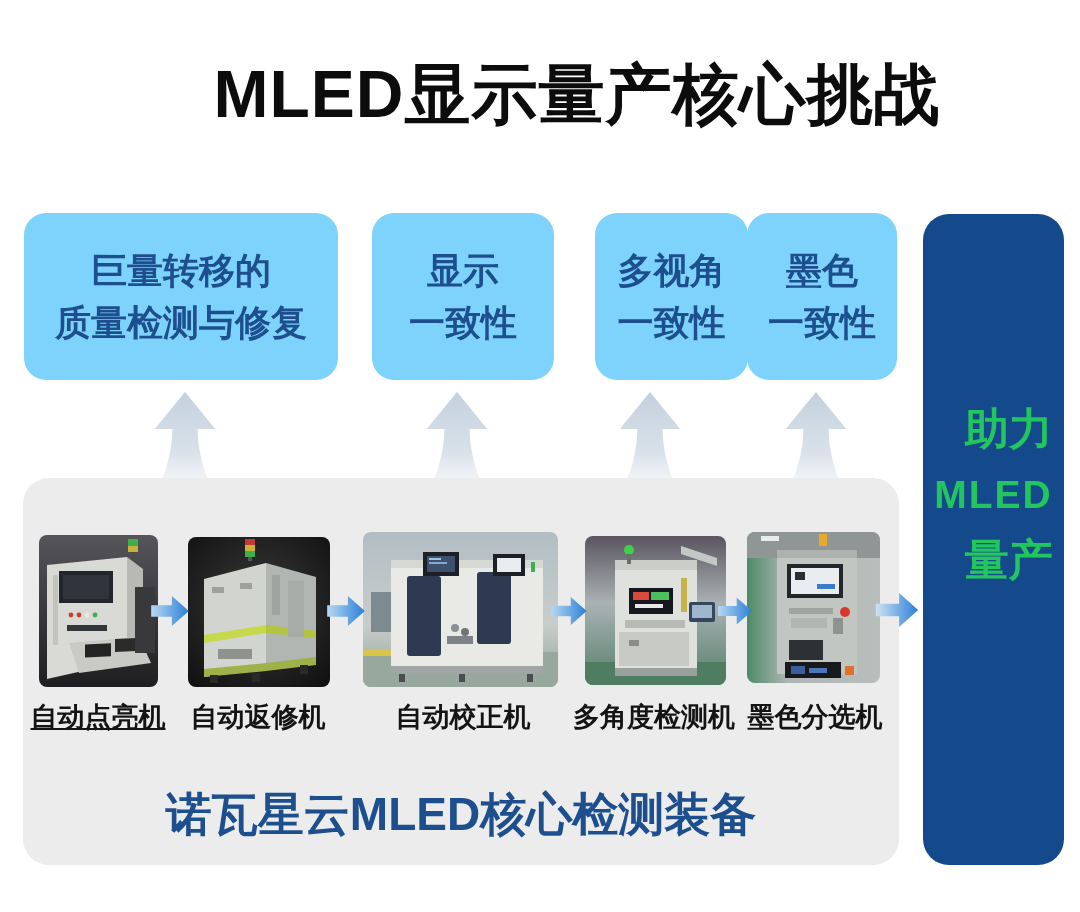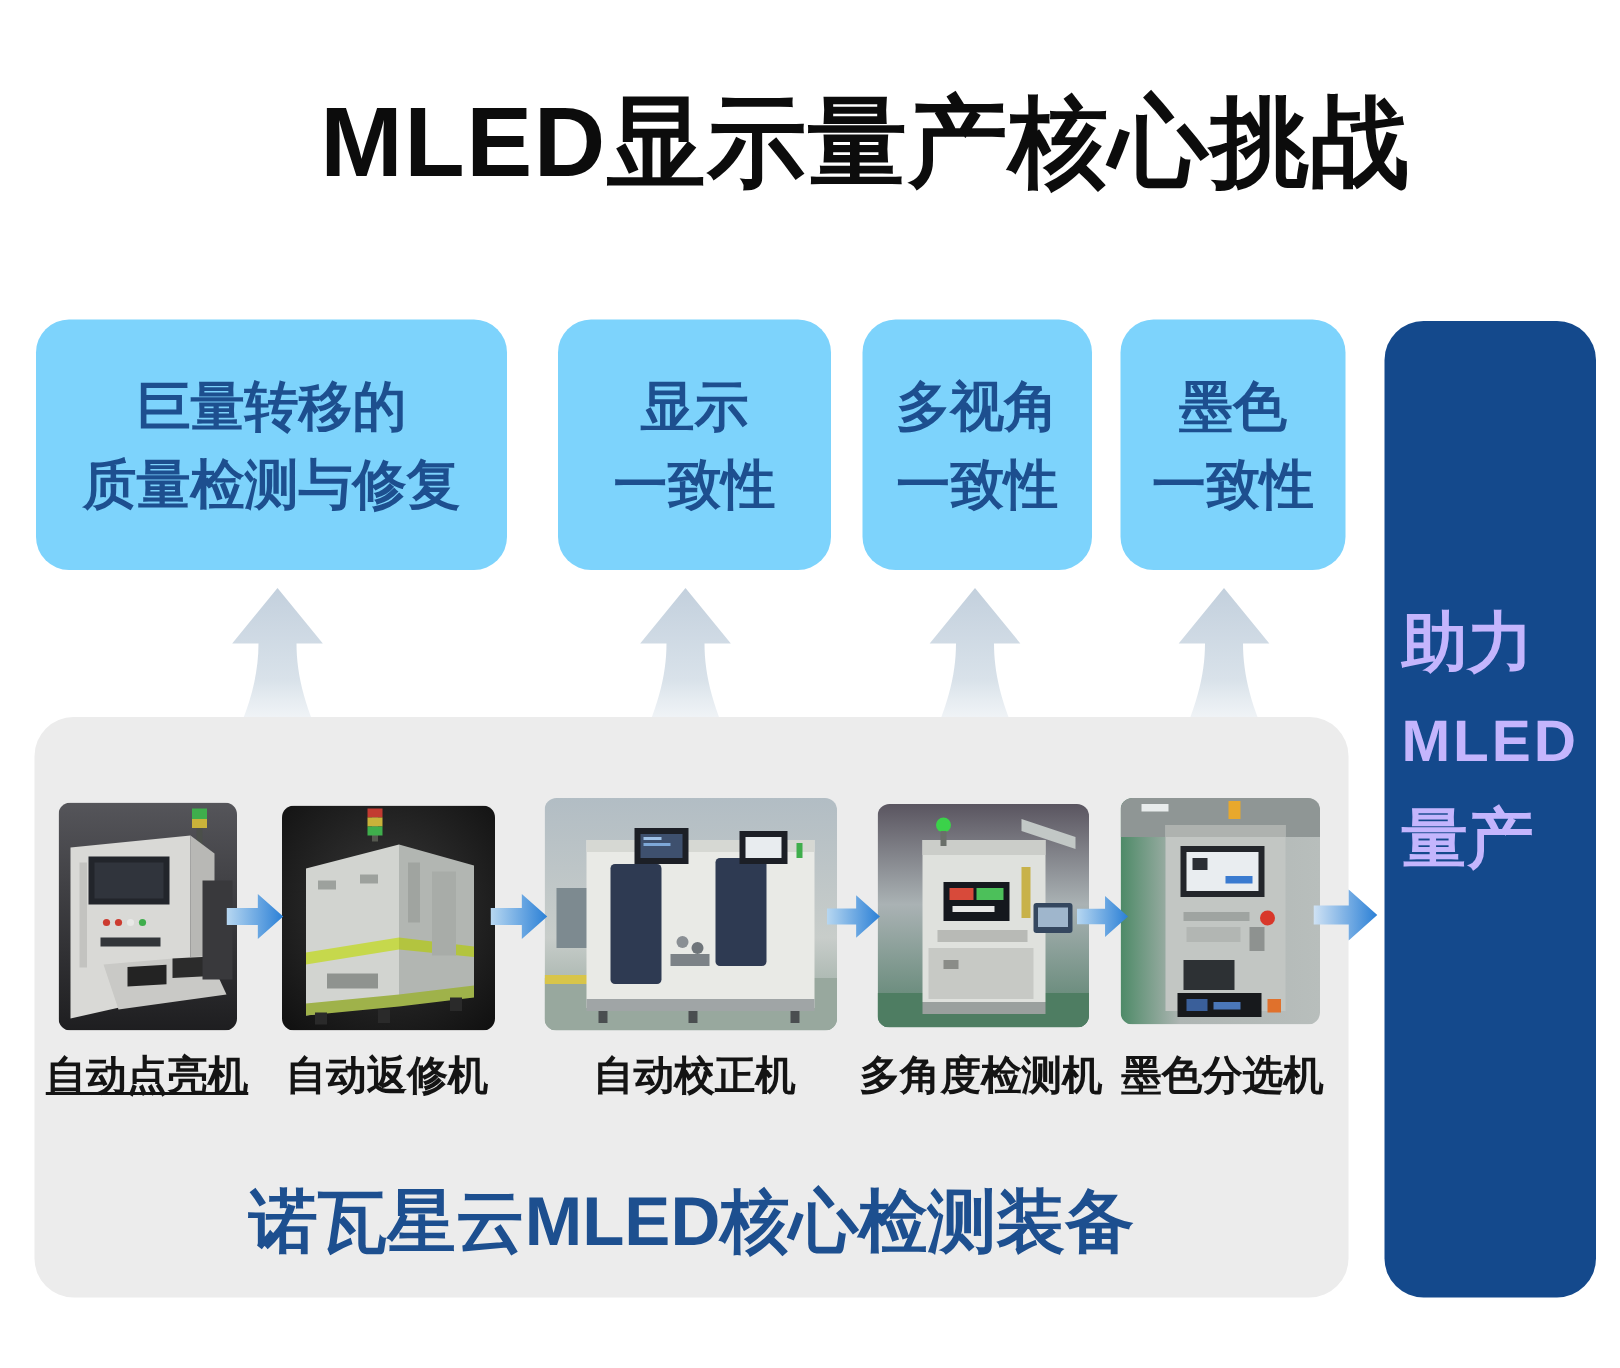--- a/index.html
+++ b/index.html
@@ -11,21 +11,21 @@
     position:absolute; top:56px; left:0; width:100%; text-align:center;
     font-size:66px; font-weight:900; color:#0c0c0c; letter-spacing:1px; line-height:76px;padding-left:37px;
   }
   .challenge {
     position:absolute; top:213px; height:167px; background:#7dd3fc; border-radius:22px;
     display:flex; flex-direction:column; align-items:center; justify-content:center;
     color:#1d4f8f; font-weight:800; font-size:36px; line-height:1.42; text-align:left;
   }
   .c1 { left:24px;  width:314px; }
   .c2 { left:348px; width:182px;margin-left:24px; }
-  .c3 { left:575px; width:153px; }
+  .c3 { left:595px; width:153px; }
   .c4 { left:747px; width:150px; }
   .up-arrow { position:absolute; top:391px; width:78px; height:114px; }
   .ua1 { left:146px; } .ua2 { left:418px; } .ua3 { left:611px; } .ua4 { left:777px; }
   .bottom-panel {
     position:absolute; left:23px; top:478px; width:876px; height:387px;
     background:#ececec; border-radius:26px;
   }
   .machine { position:absolute; border-radius:8px; overflow:hidden; }
   .machine svg { display:block; }
   .m1 { left:39px;  top:535px; width:119px; height:152px; }
@@ -50,21 +50,21 @@
   .l5 { left:745px; width:140px; }
   .caption {
     position:absolute; left:23px; top:784px; width:876px; text-align:center;
     font-size:46px; font-weight:800; color:#1d4f8f;
   }
   .blue-panel {
     position:absolute; left:923px; top:214px; width:141px; height:651px;
     background:#14498c; border-radius:26px;
     display:flex; align-items:center; justify-content:center;
   }
-  .blue-panel-inner { transform:translateY(-45px); text-align:left; color:#c4b5fd; }
+  .blue-panel-inner { transform:translateY(-45px); text-align:right; color:#22c55e; }
   .result-big { font-size:44px; font-weight:800; line-height:1; margin:0; }
   .result-mid { font-size:39px; font-weight:800; letter-spacing:2px; margin:24px 0; line-height:1; }
 </style>
 </head>
 <body>
 
 <div class="page">
 
   <div class="title">MLED显示量产核心挑战</div>
 

